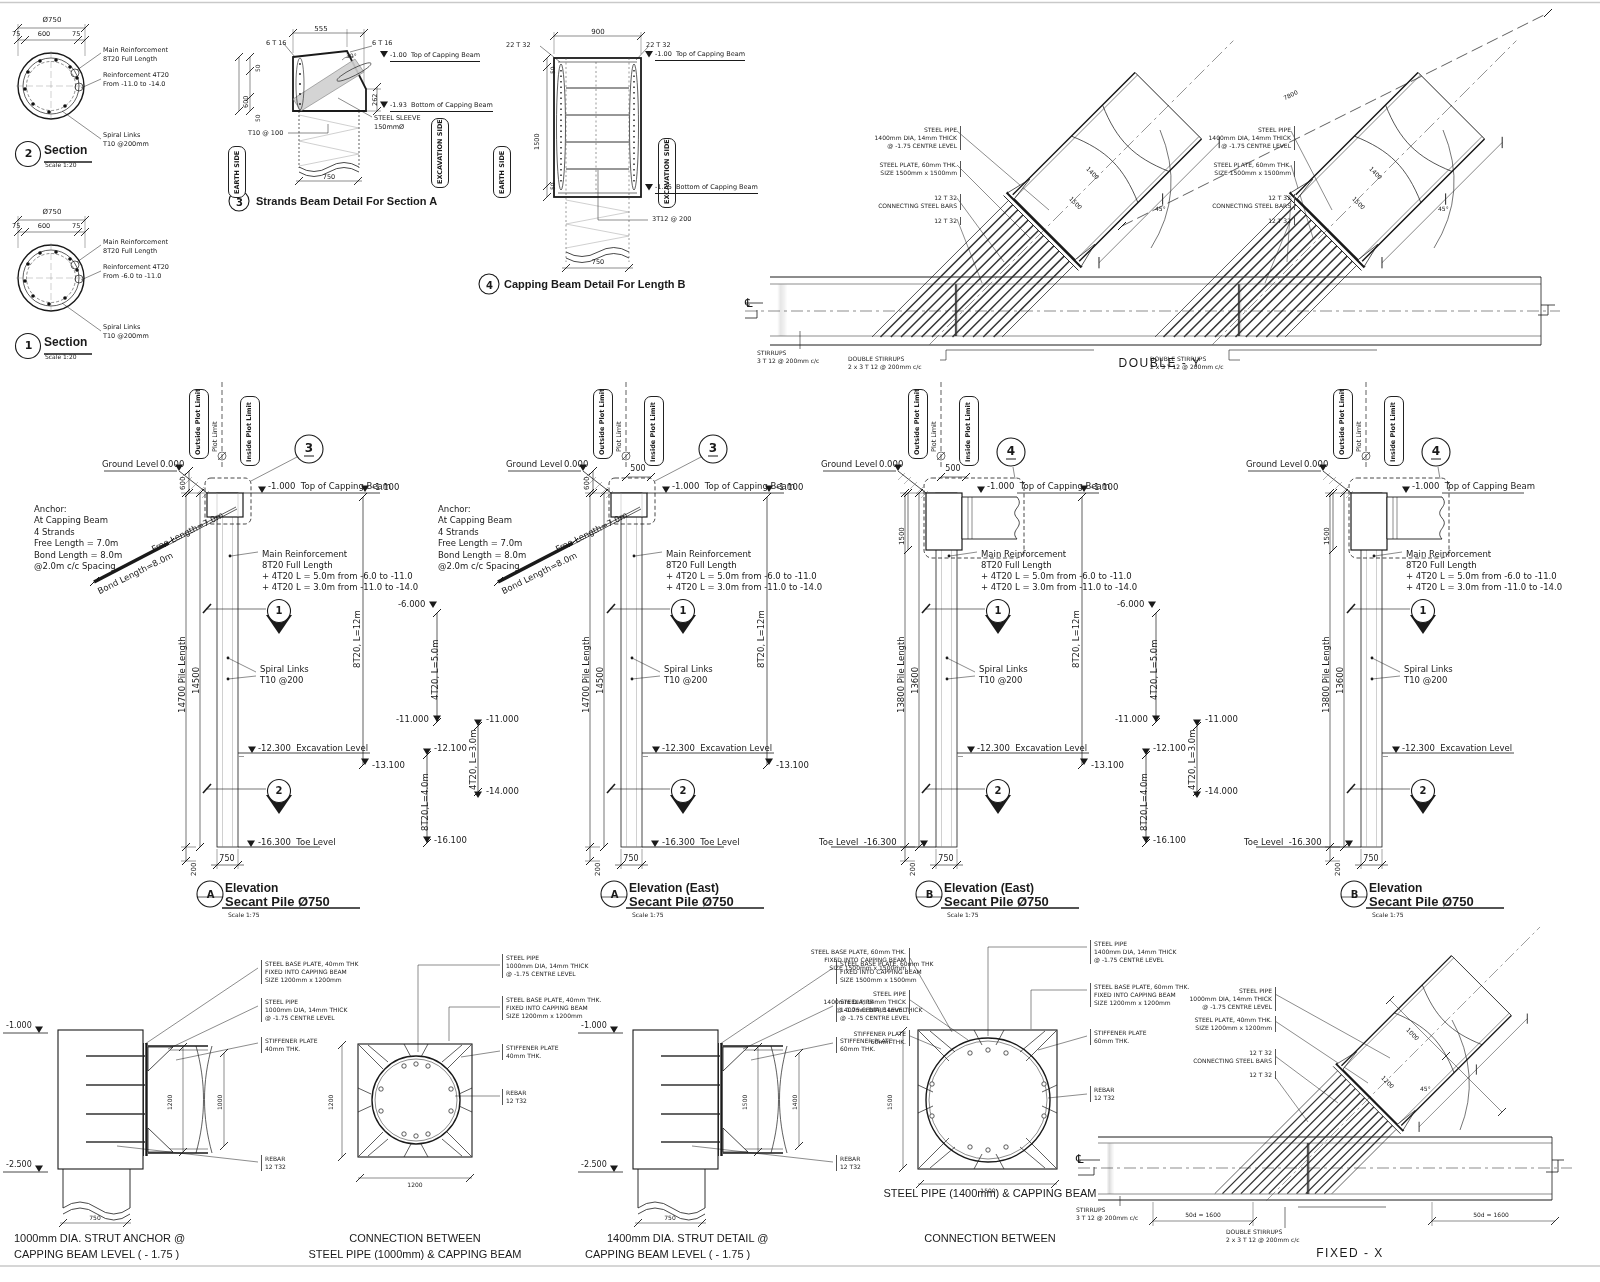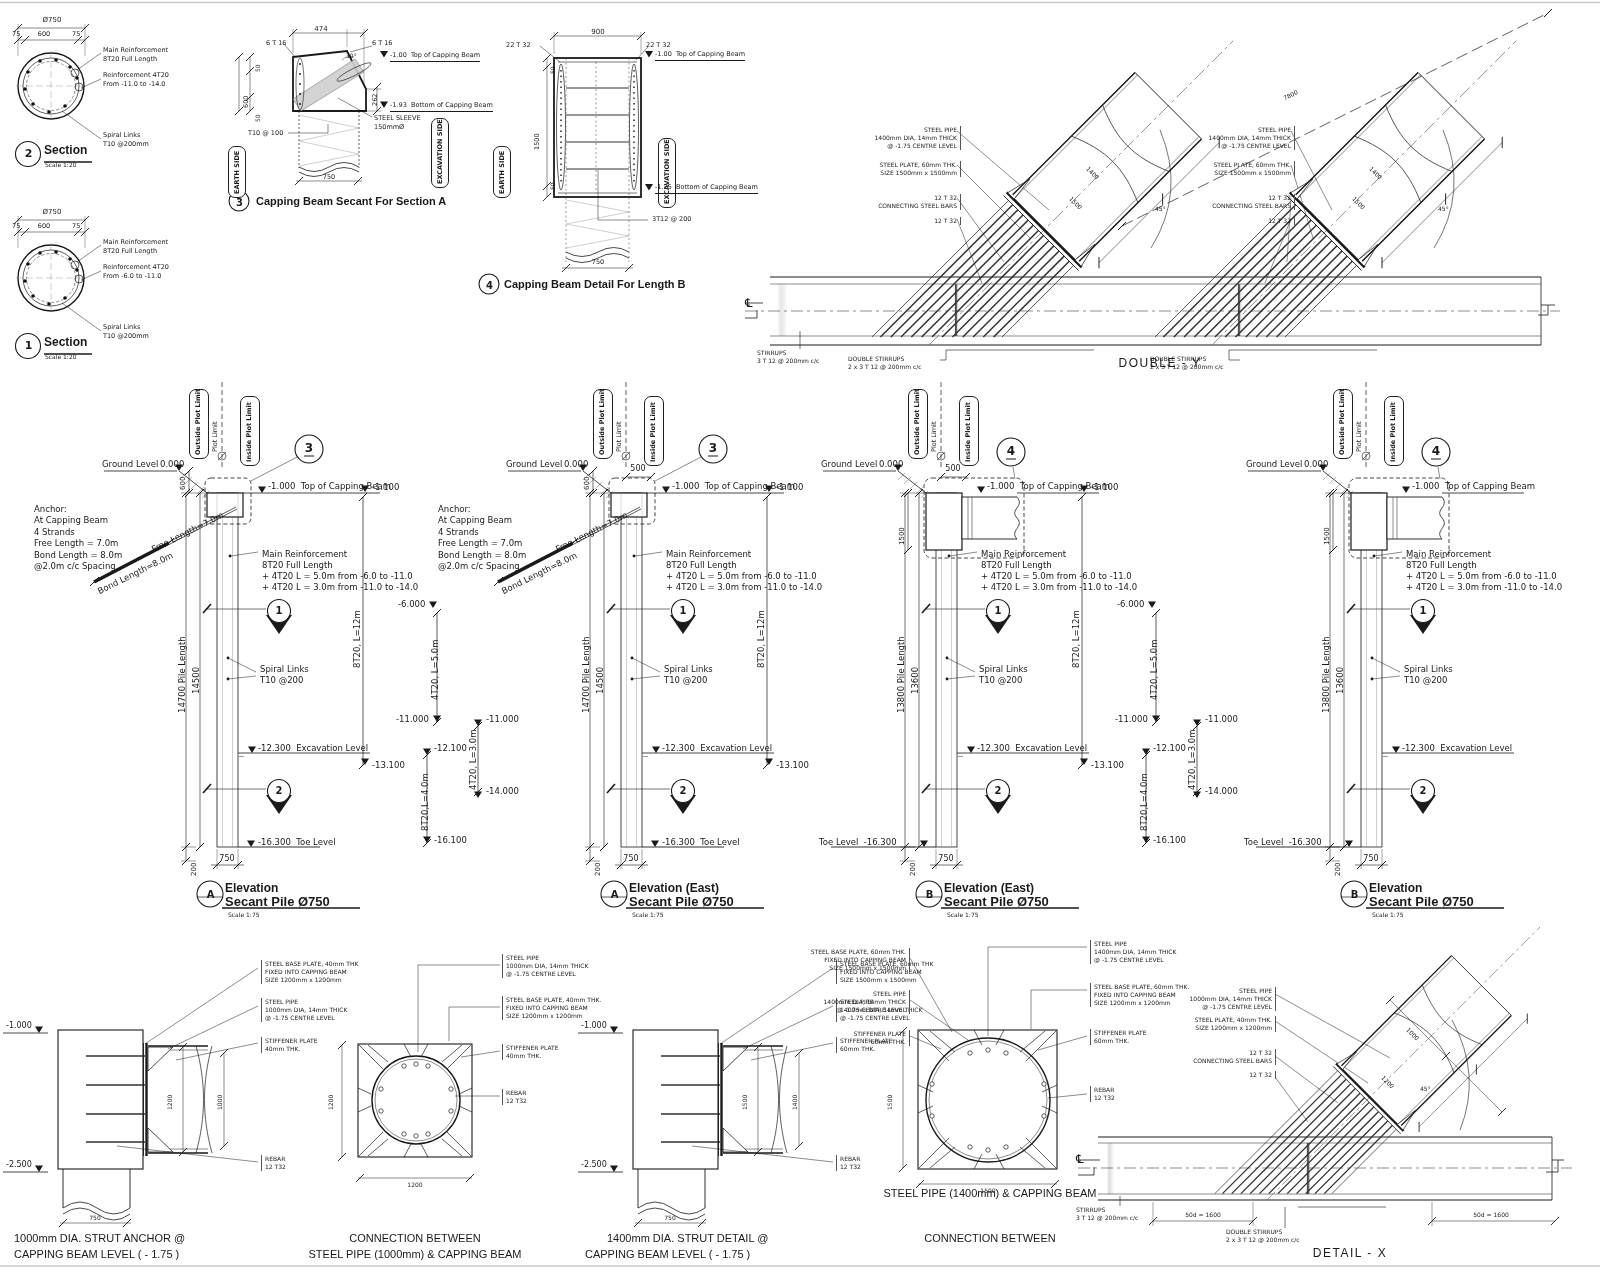--- a/index.html
+++ b/index.html
@@ -441,42 +441,42 @@
  <div class="lbl f65" style="left:103px;top:263px">Reinforcement 4T20
 From -6.0 to -11.0</div>
  <div class="lbl f65" style="left:103px;top:323px">Spiral Links
 T10 @200mm</div>
  <div class="lbl f11 b c" style="left:21px;top:339px;width:15px">1</div>
  <div class="lbl f12 b lib" style="left:44px;top:335px">Section</div>
  <div class="lbl f6" style="left:45px;top:353px">Scale 1:20</div>
 </div>
 
 <div>
- <div class="lbl f7 c" style="left:306px;top:25px;width:30px">474</div>
+ <div class="lbl f7 c" style="left:306px;top:25px;width:30px">555</div>
  <div class="lbl f65" style="left:266px;top:39px">6 T 16</div>
  <div class="lbl f65" style="left:372px;top:39px">6 T 16</div>
  <div class="lbl f6" style="left:346px;top:52px">30°</div>
  <div class="lbl f65 ub" style="left:390px;top:51px"><span>-1.00</span>&nbsp;&nbsp;<span>Top of Capping Beam</span></div>
  <div class="lbl f65 ub" style="left:390px;top:101px"><span>-1.93</span>&nbsp;&nbsp;<span>Bottom of Capping Beam</span></div>
  <div class="lbl f65 r90" style="left:242px;top:108px">600</div>
  <div class="lbl f6 r90" style="left:254px;top:72px">50</div>
  <div class="lbl f6 r90" style="left:254px;top:122px">50</div>
  <div class="lbl f65 r90" style="left:371px;top:106px">262</div>
  <div class="lbl f65" style="left:374px;top:114px">STEEL SLEEVE
 150mmØ</div>
  <div class="lbl f65" style="left:248px;top:129px">T10 @ 100</div>
  <div class="vbox" style="left:228px;top:146px;width:16px;height:50px">
         <span class="vtxt" style="top:47px">EARTH SIDE</span>
       </div>
  <div class="vbox" style="left:431px;top:118px;width:16px;height:68px">
         <span class="vtxt" style="top:65px">EXCAVATION SIDE</span>
       </div>
  <div class="lbl f65 c" style="left:314px;top:173px;width:30px">750</div>
  <div class="lbl f10 b c" style="left:232px;top:196px;width:15px">3</div>
- <div class="lbl f11 b lib" style="left:256px;top:194px">Capping Beam Secant For Section A</div>
+ <div class="lbl f11 b lib" style="left:256px;top:194px">Strands Beam Detail For Section A</div>
 </div>
 
 <div>
  <div class="lbl f7 c" style="left:583px;top:28px;width:30px">900</div>
  <div class="lbl f65" style="left:506px;top:41px">22 T 32</div>
  <div class="lbl f65" style="left:646px;top:41px">22 T 32</div>
  <div class="lbl f65 ub" style="left:655px;top:50px"><span>-1.00</span>&nbsp;&nbsp;<span>Top of Capping Beam</span></div>
  <div class="lbl f65 r90" style="left:533px;top:150px">1500</div>
  <div class="lbl f6 r90" style="left:549px;top:74px">50</div>
  <div class="lbl f6 r90" style="left:549px;top:190px">50</div>
@@ -796,16 +796,16 @@
  <div class="lbl f6" style="left:1076px;top:1206px">STIRRUPS
 3 T 12 @ 200mm c/c</div>
  <div class="lbl f6" style="left:1226px;top:1228px">DOUBLE STIRRUPS
 2 x 3 T 12 @ 200mm c/c</div>
  <div class="lbl f12" style="left:1076px;top:1152px">℄</div>
  <div class="lbl f6 c" style="left:1170px;top:1211px;width:66px">50d = 1600</div>
  <div class="lbl f6 c" style="left:1458px;top:1211px;width:66px">50d = 1600</div>
  <div class="lbl f6 r45c" style="left:1410px;top:1026px">1000</div>
  <div class="lbl f6 r45c" style="left:1385px;top:1074px">1200</div>
  <div class="lbl f6" style="left:1420px;top:1085px">45°</div>
- <div class="lbl f12 c ls1 lib" style="left:1290px;top:1246px;width:120px">DETAIL - X</div>
+ <div class="lbl f12 c ls1 lib" style="left:1290px;top:1246px;width:120px">FIXED - X</div>
 </div>
 
 </div>
 
 </body></html>

